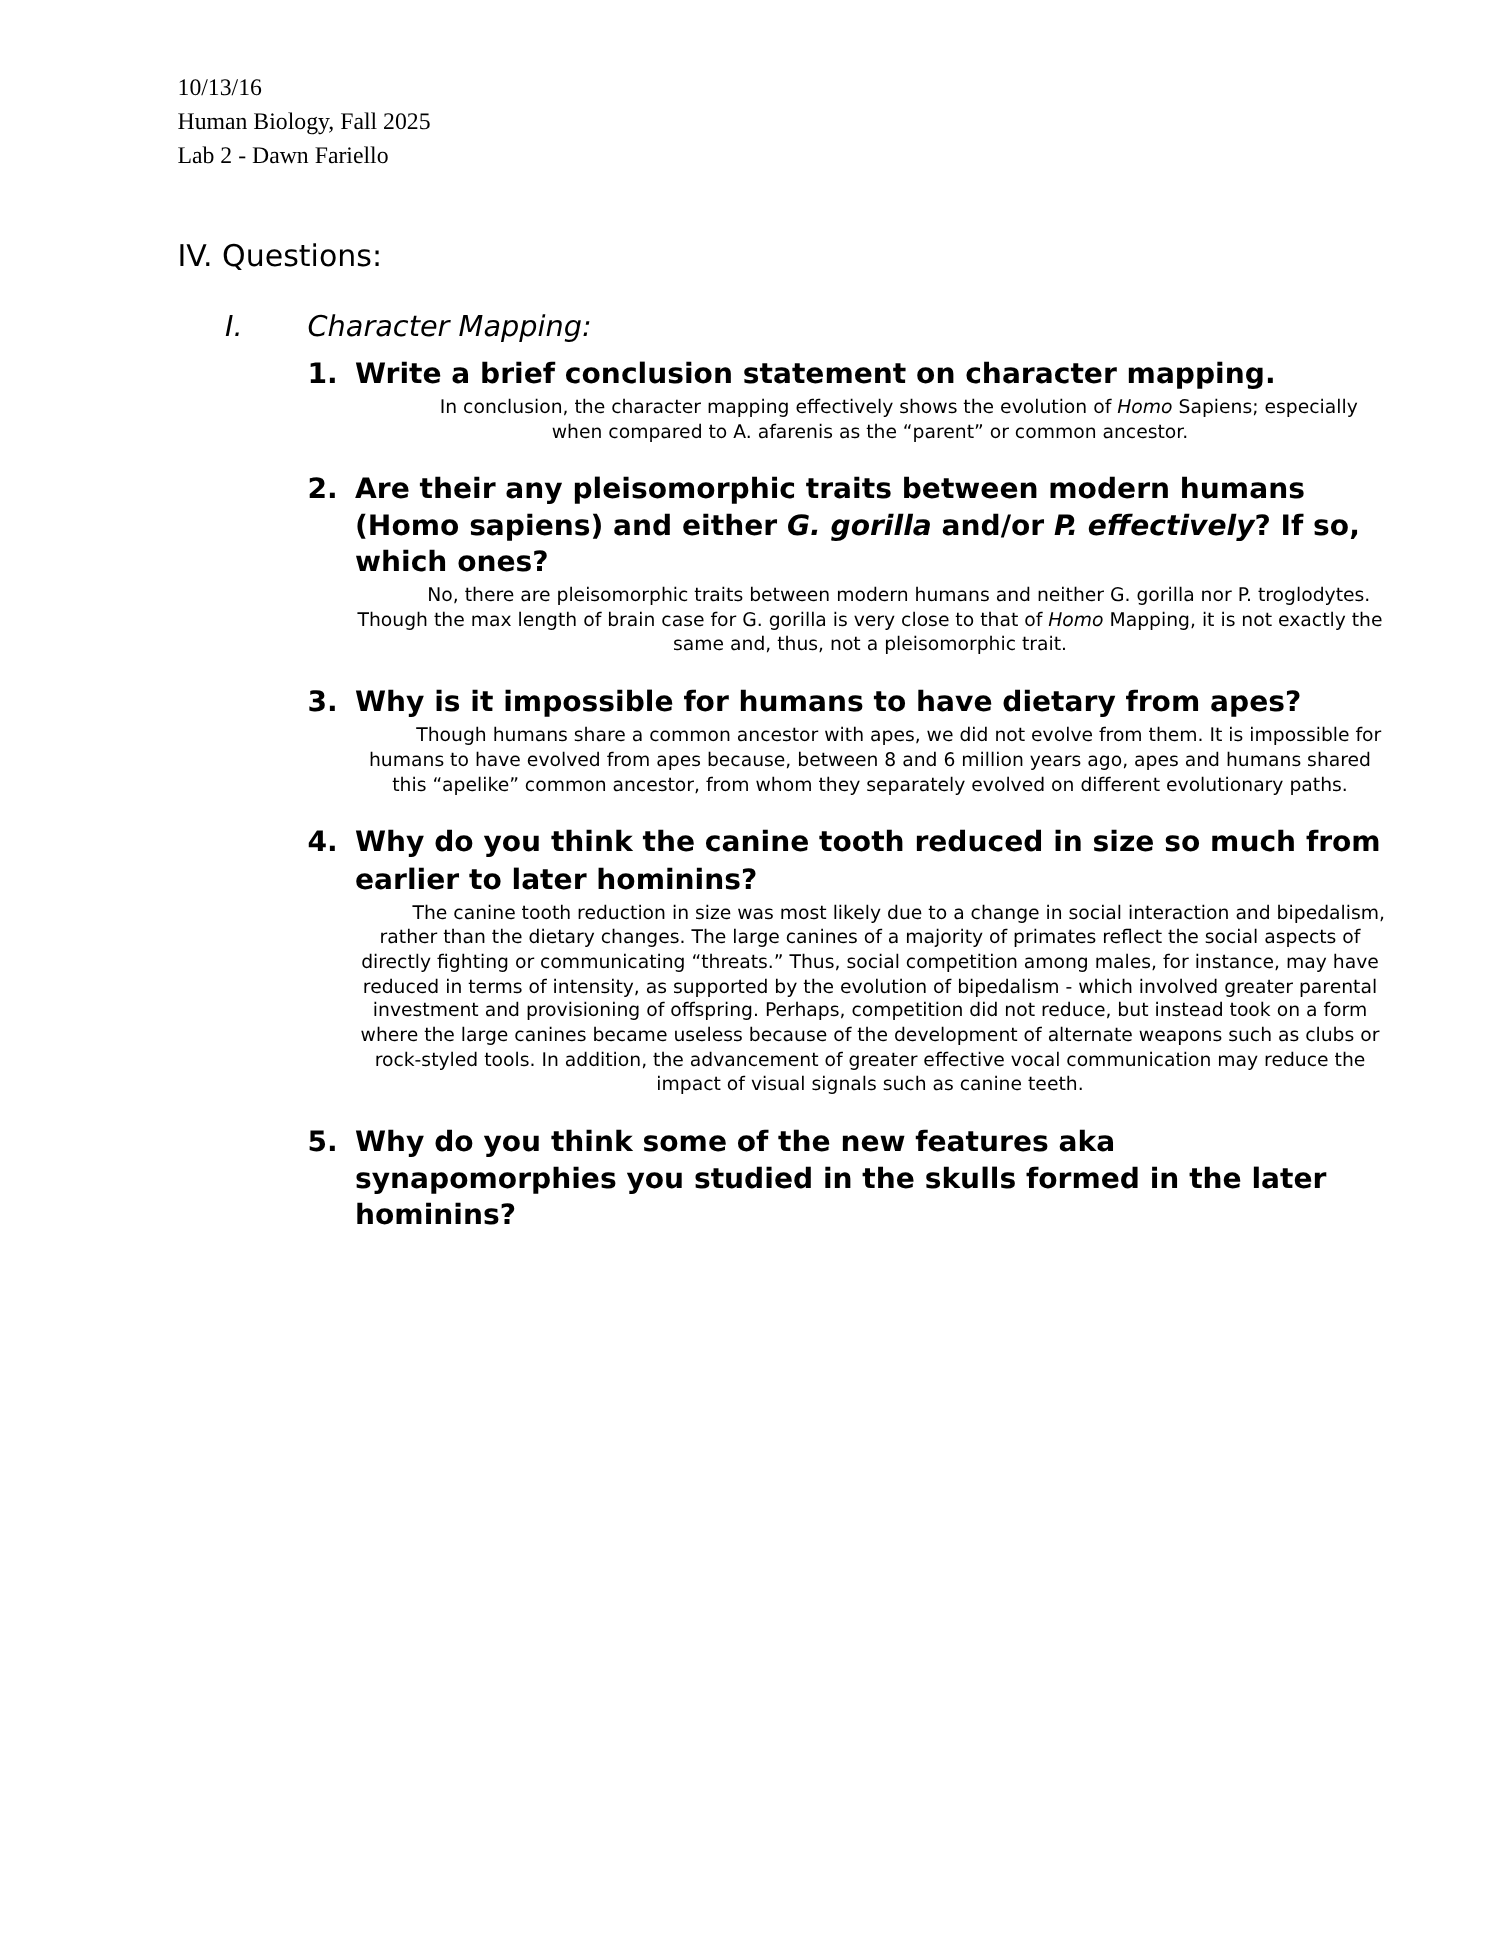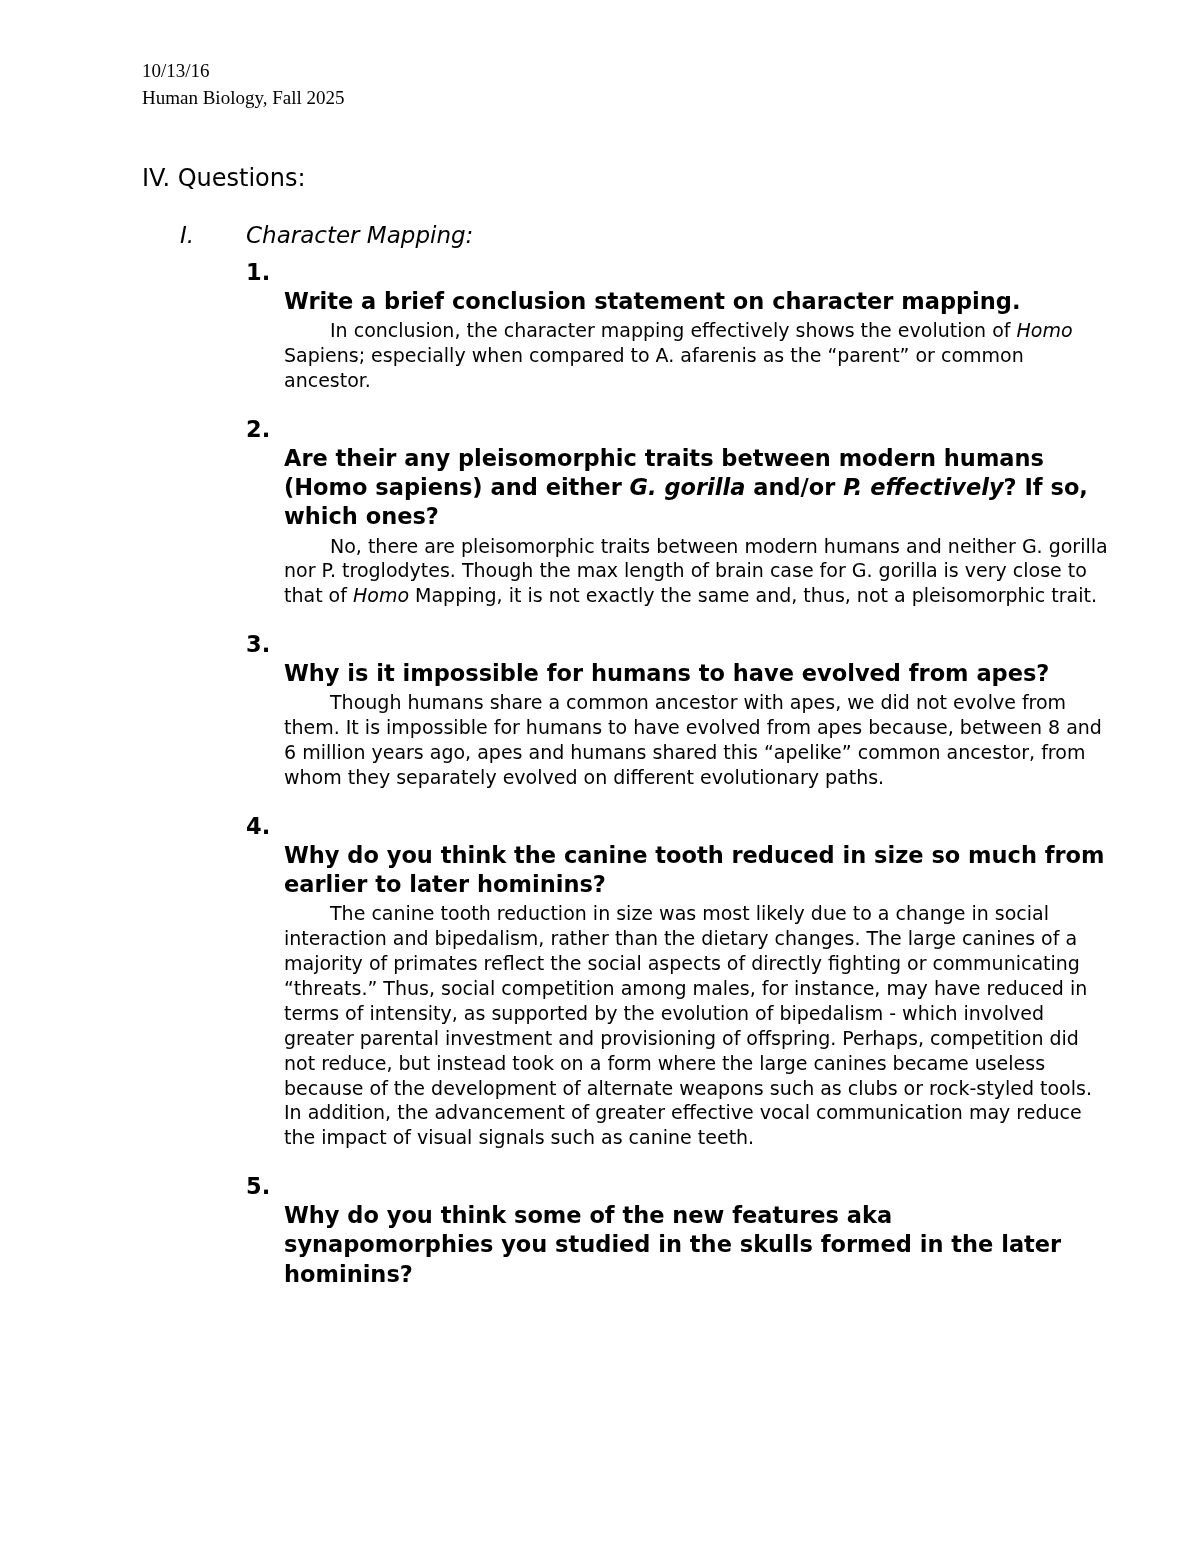--- a/index.html
+++ b/index.html
@@ -63,50 +63,51 @@
     margin-top: 0;
   }
   .q-num {
     flex: 0 0 38px;
     font-weight: bold;
     font-size: 22.5px;
     line-height: 1.30;
   }
   .q-body {
     flex: 1 1 auto;
-    margin-top: 29px;
   }
   .q-prompt {
     font-weight: bold;
     font-size: 22.5px;
     line-height: 1.30;
   }
   .q-prompt .ital {
     font-style: italic;
   }
   .q-answer {
-    font-size: 19px;
+    font-size: 15px;
     line-height: 1.31;
     margin-top: 2px;
+    text-align: center;
   }
   .q-answer.indent-first {
     text-indent: 46px;
   }
   .q-answer .ital {
     font-style: italic;
   }
 </style>
 </head>
 <body>
 
 <div class="page">
 
   <div class="header-block">
     <div class="header-line">10/13/16</div>
     <div class="header-line">Human Biology, Fall 2025</div>
+    <div class="header-line">Lab 2 - Dawn Fariello</div>
   </div>
 
   <div class="section-title">IV. Questions:</div>
 
   <div class="roman-item">
     <div class="roman-marker">I.</div>
     <div class="roman-label">Character Mapping:</div>
   </div>
 
   <div class="qlist">
@@ -120,21 +121,21 @@
       <div class="q-item">
         <div class="q-num">2.</div>
         <div class="q-body">
           <div class="q-prompt"><span>Are their any pleisomorphic traits between modern humans (Homo sapiens) and either </span><span class="ital">G. gorilla</span><span> and/or </span><span class="ital">P. effectively</span><span>? If so, which ones?</span></div>
           <div class="q-answer indent-first"><span>No, there are pleisomorphic traits between modern humans and neither G. gorilla nor P. troglodytes. Though the max length of brain case for G. gorilla is very close to that of </span><span class="ital">Homo</span><span> Mapping, it is not exactly the same and, thus, not a pleisomorphic trait.</span></div>
         </div>
       </div>
       <div class="q-item">
         <div class="q-num">3.</div>
         <div class="q-body">
-          <div class="q-prompt"><span>Why is it impossible for humans to have evolved from apes?</span></div>
+          <div class="q-prompt"><span>Why is it impossible for humans to have dietary from apes?</span></div>
           <div class="q-answer indent-first"><span>Though humans share a common ancestor with apes, we did not evolve from them. It is impossible for humans to have evolved from apes because, between 8 and 6 million years ago, apes and humans shared this “apelike” common ancestor, from whom they separately evolved on different evolutionary paths.</span></div>
         </div>
       </div>
       <div class="q-item">
         <div class="q-num">4.</div>
         <div class="q-body">
           <div class="q-prompt"><span>Why do you think the canine tooth reduced in size so much from earlier to later hominins?</span></div>
           <div class="q-answer indent-first"><span>The canine tooth reduction in size was most likely due to a change in social interaction and bipedalism, rather than the dietary changes. The large canines of a majority of primates reflect the social aspects of directly fighting or communicating “threats.” Thus, social competition among males, for instance, may have reduced in terms of intensity, as supported by the evolution of bipedalism - which involved greater parental investment and provisioning of offspring. Perhaps, competition did not reduce, but instead took on a form where the large canines became useless because of the development of alternate weapons such as clubs or rock-styled tools. In addition, the advancement of greater effective vocal communication may reduce the impact of visual signals such as canine teeth.</span></div>
         </div>
       </div>

